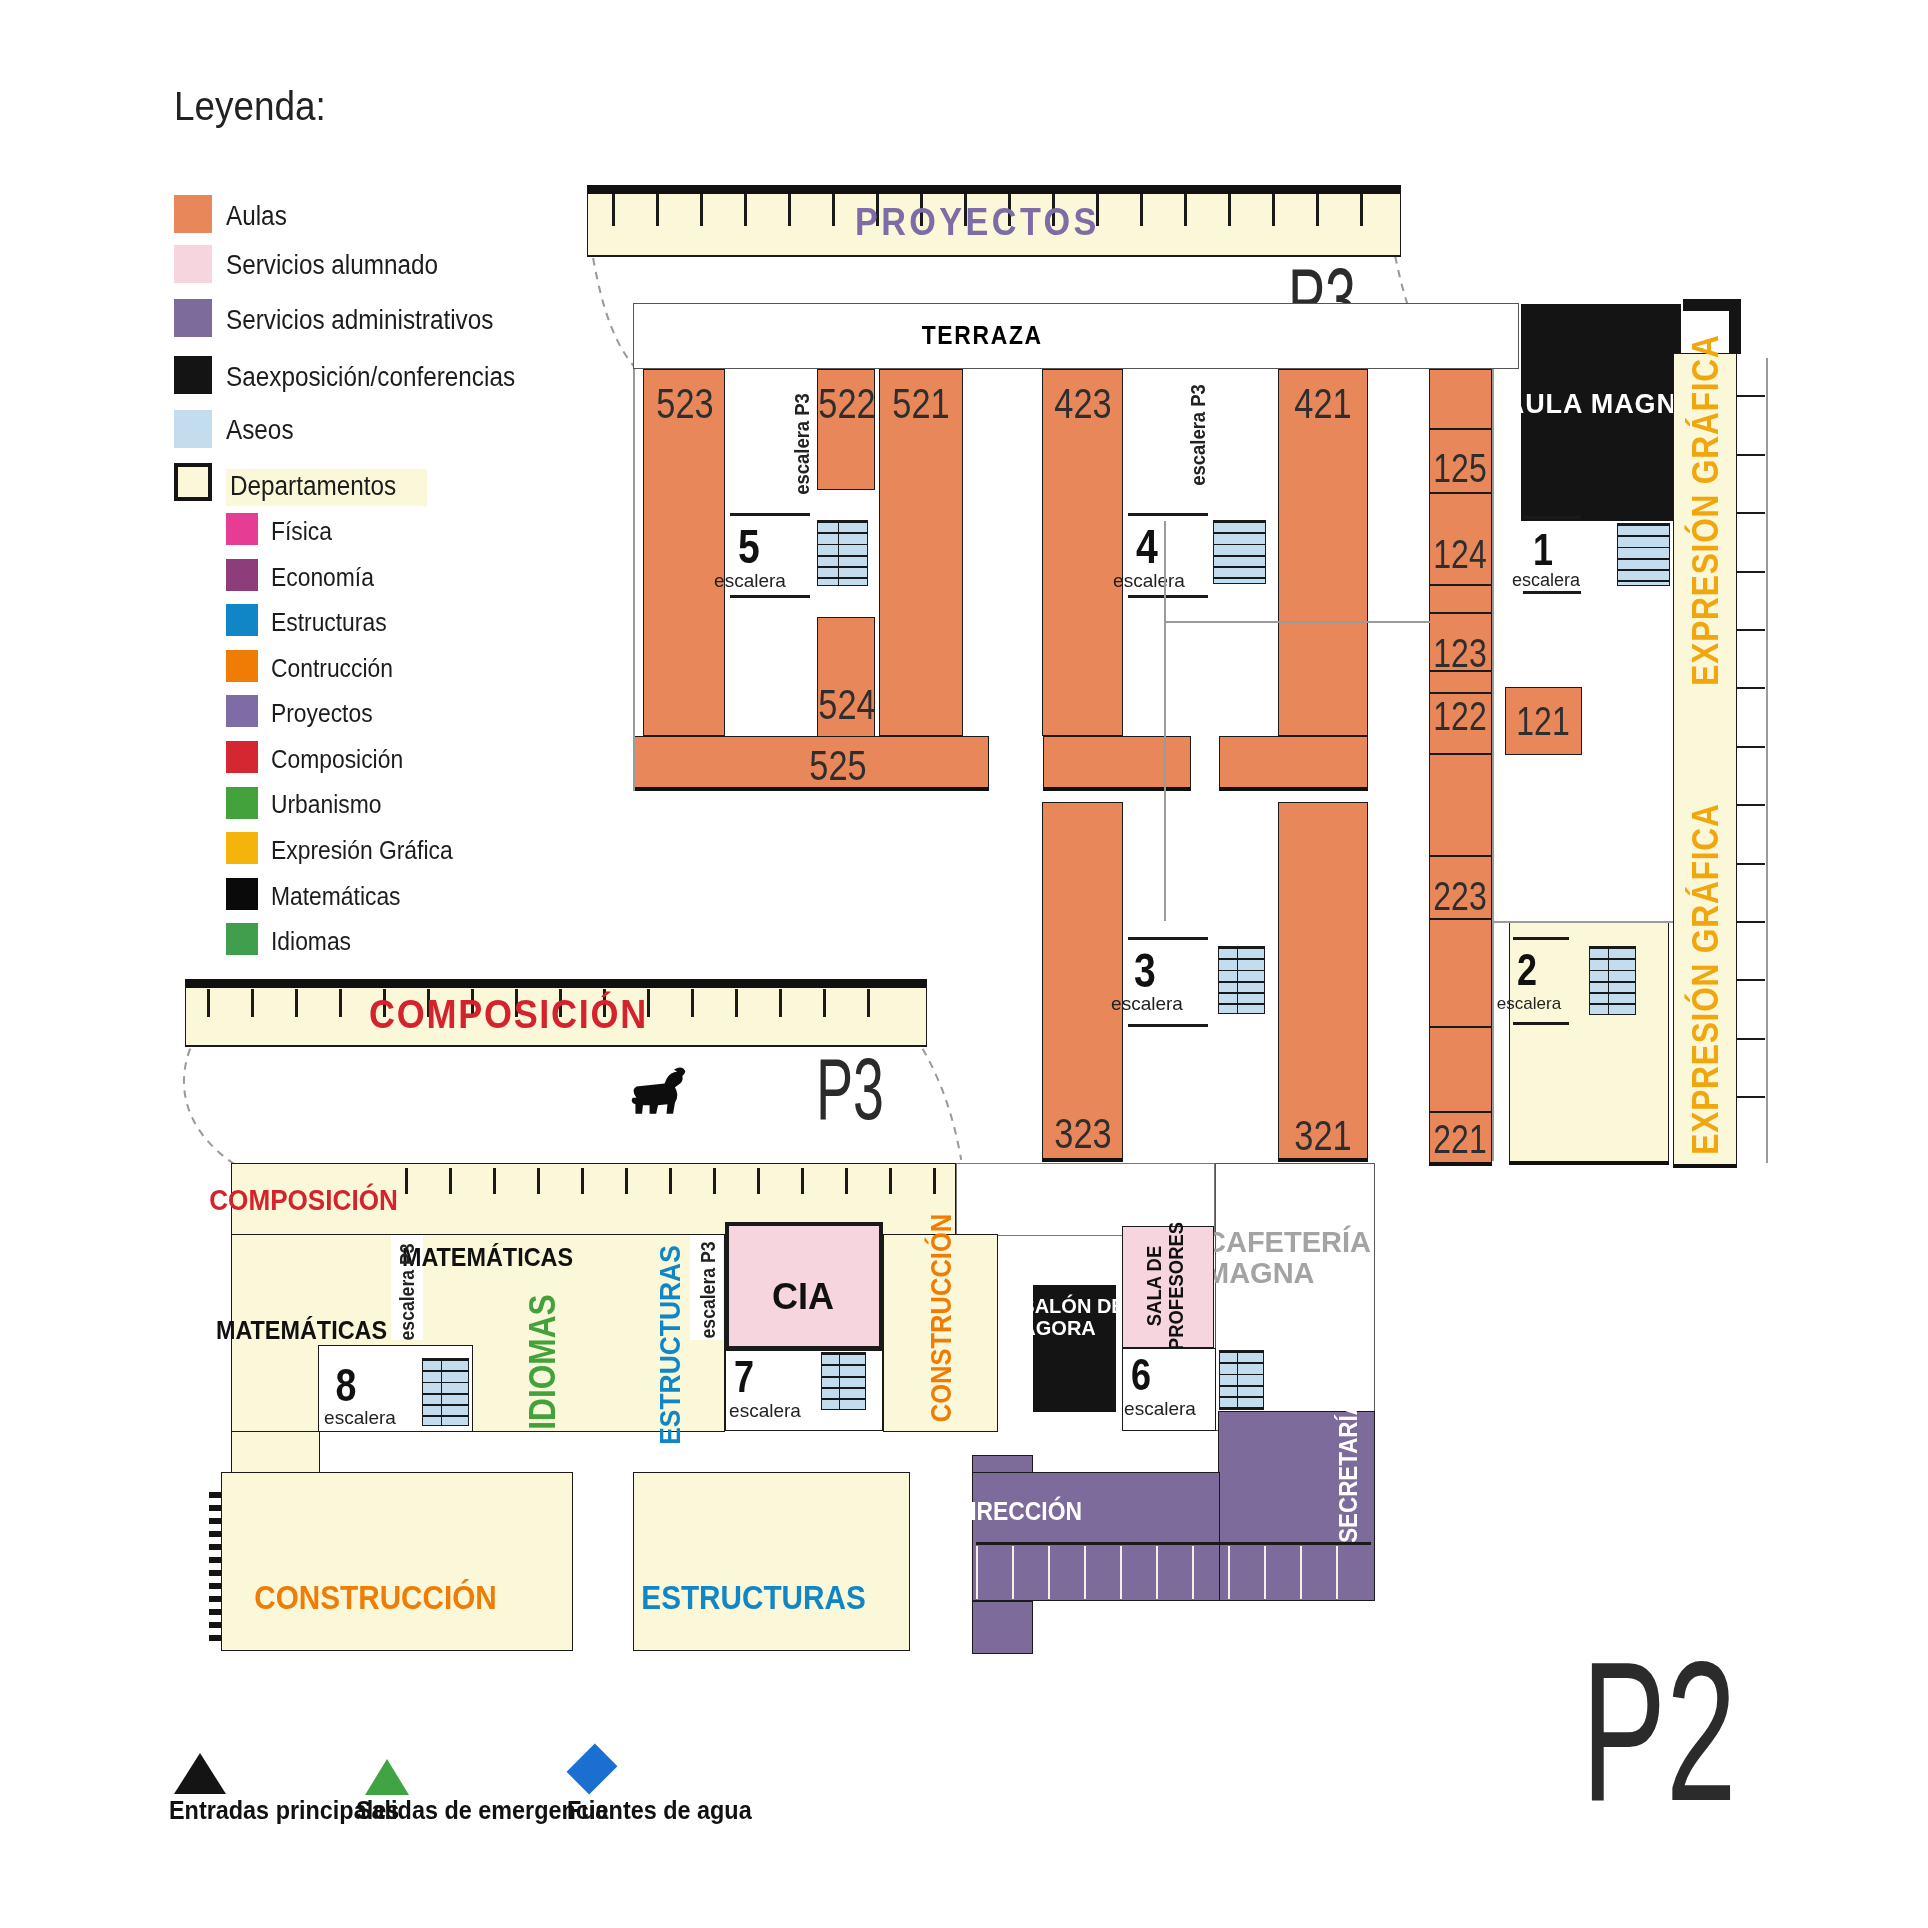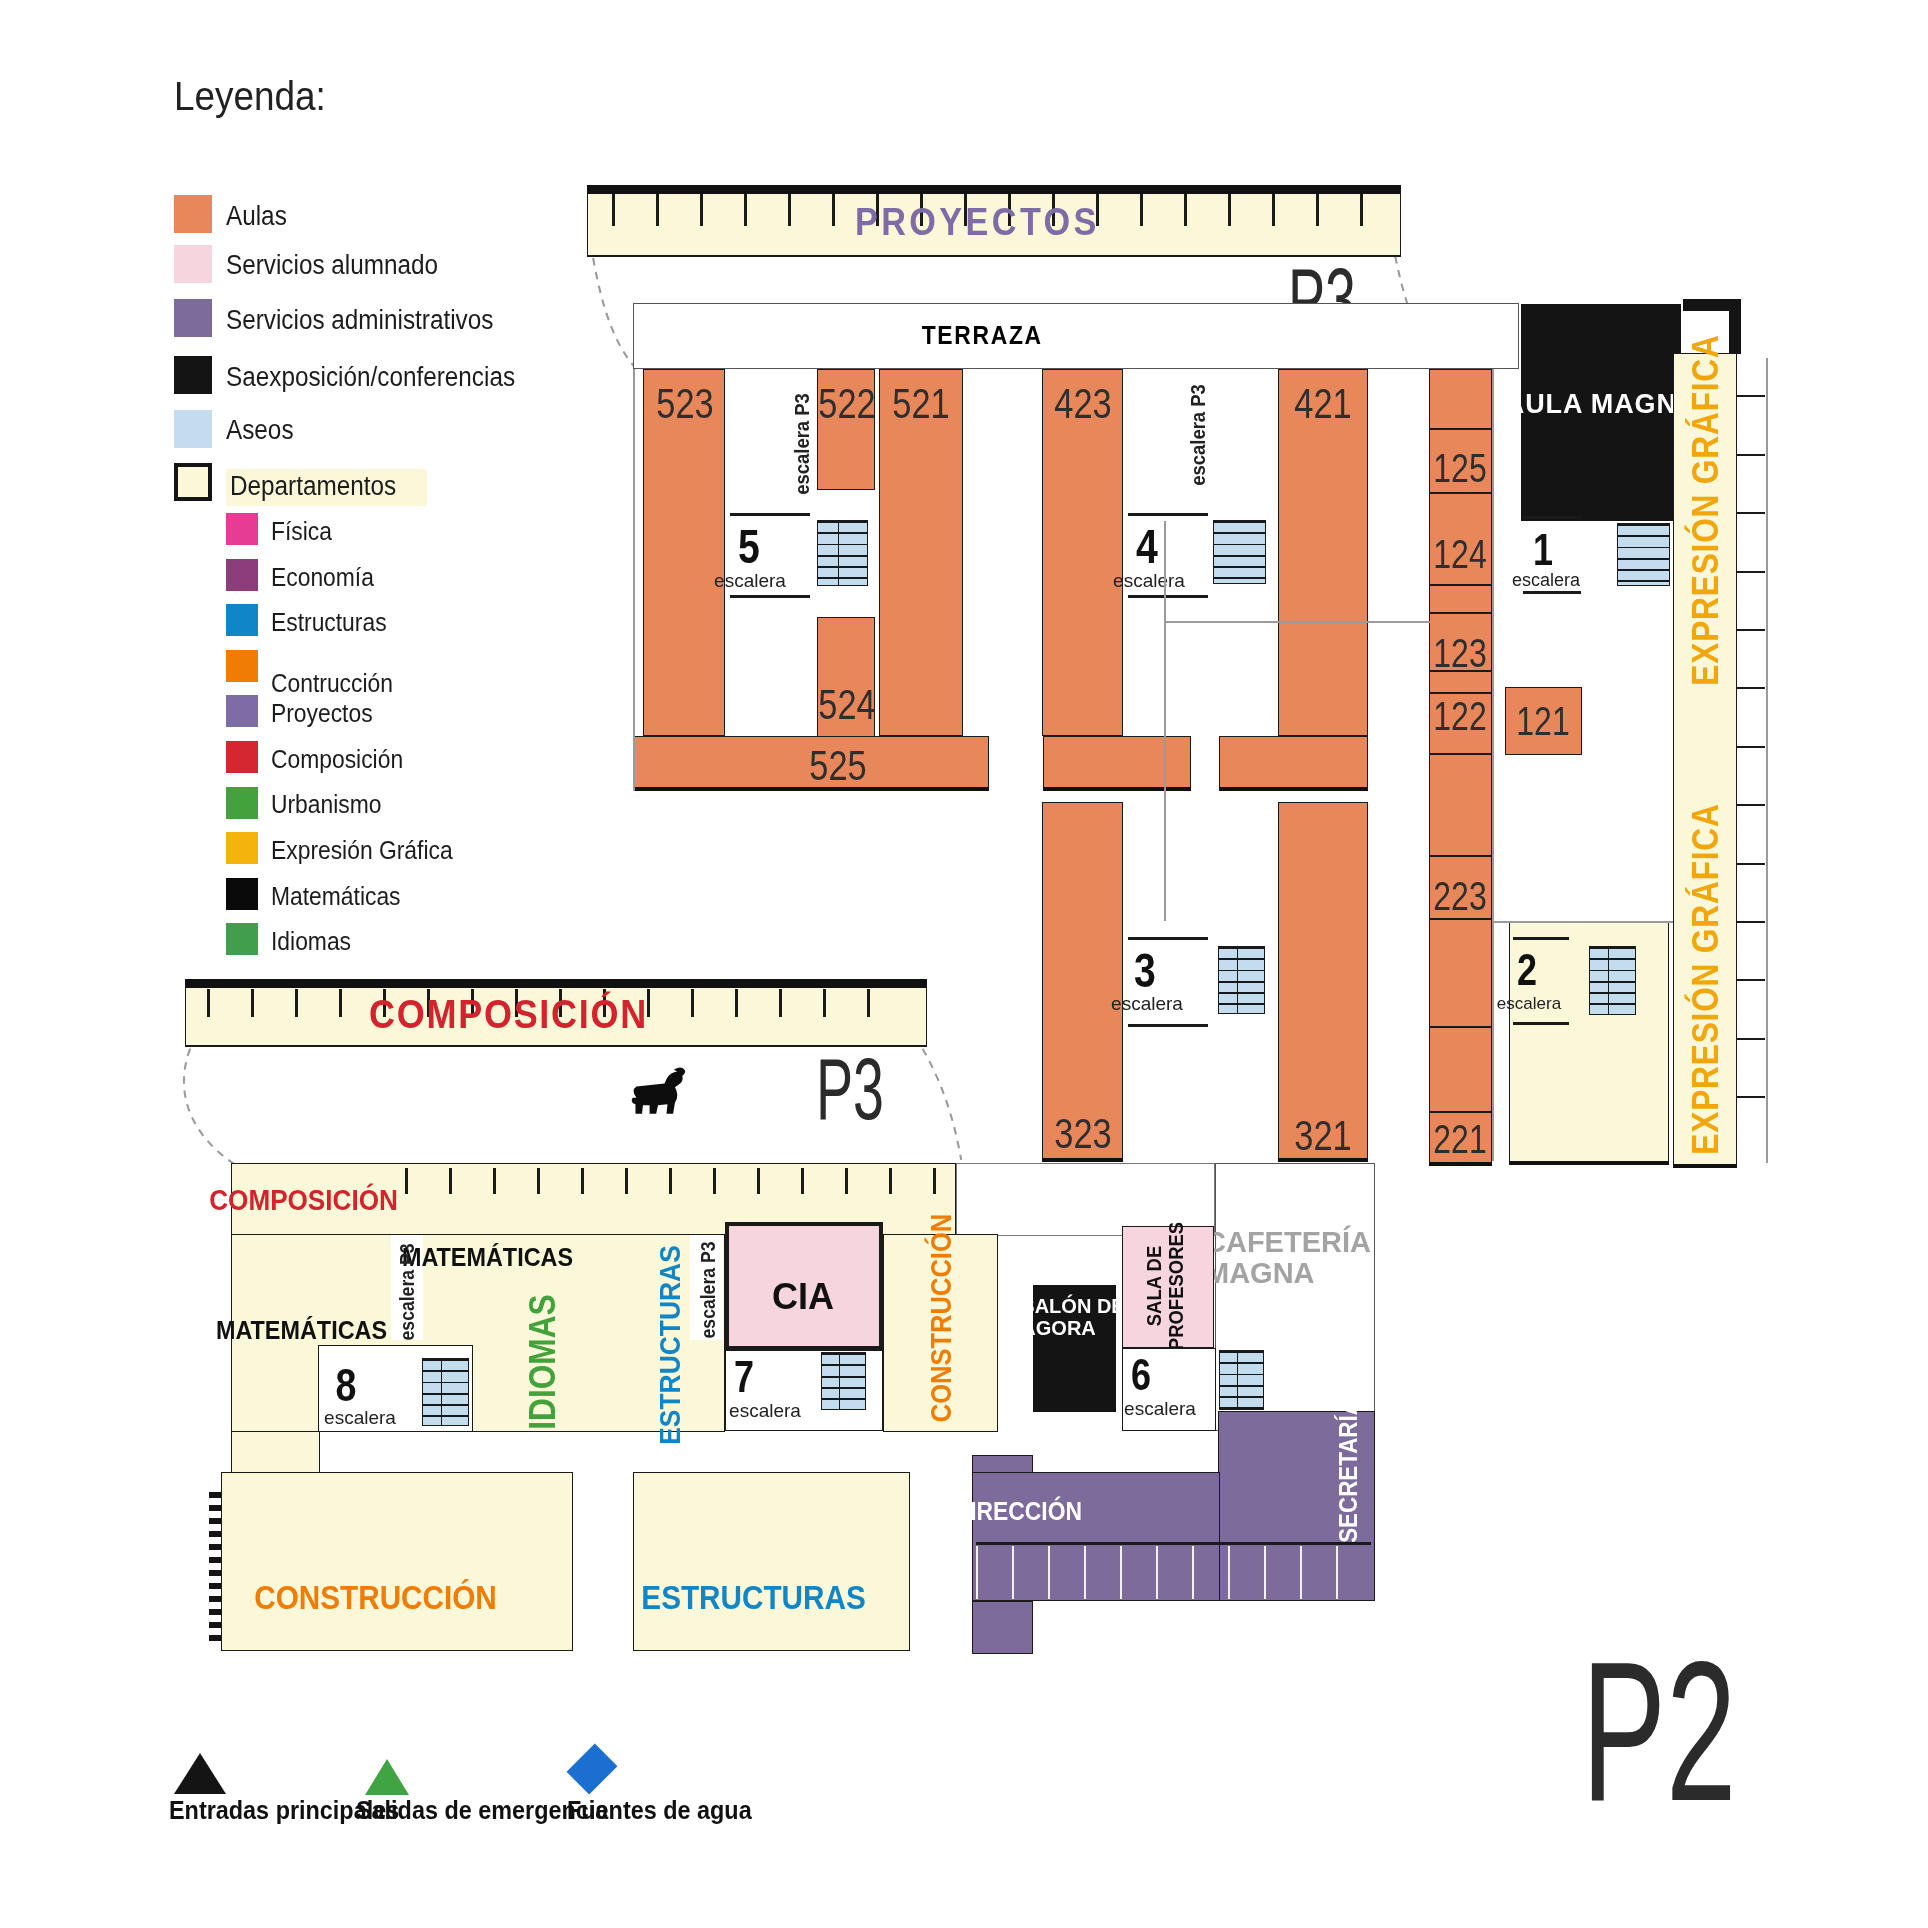--- a/index.html
+++ b/index.html
@@ -35,21 +35,21 @@
   .llab{transform:scaleX(.9);transform-origin:0 50%;display:inline-block;white-space:pre;}
   .hatch{position:absolute;background:repeating-linear-gradient(to bottom,#141414 0 5.6px,rgba(0,0,0,0) 5.6px 13px);}
   .vstripes{position:absolute;background:repeating-linear-gradient(to right,#f3f1ea 0 1.9px,rgba(0,0,0,0) 1.9px 36px);}
   .tickrow{position:absolute;background:repeating-linear-gradient(to right,#1a1a1a 0 2.8px,rgba(0,0,0,0) 2.8px 44px);}
 </style>
 </head>
 <body>
 
 <div id="canvas">
 
-  <div class="abs" style="left:174px;top:73px;font-size:41px;font-weight:500;color:#222">
+  <div class="abs" style="left:174px;top:83px;font-size:41px;font-weight:500;color:#222">
     <span class="llab">Leyenda:</span>
   </div>
   <div id="legend-main">
       <div class="abs" style="left: 174px; top: 195px; width: 38px; height: 38px; background: rgb(232, 136, 90);"></div>
       <div class="abs" style="left: 226px; top: 201px; font-size: 27px; font-weight: 500; color: rgb(28, 28, 28); text-align: right;"><span class="llab">Aulas</span></div>
       <div class="abs" style="left: 174px; top: 245px; width: 38px; height: 38px; background: rgb(246, 213, 223);"></div>
       <div class="abs" style="left: 226px; top: 250px; font-size: 27px; font-weight: 500; color: rgb(28, 28, 28);"><span class="llab">Servicios alumnado</span></div>
       <div class="abs" style="left: 174px; top: 299px; width: 38px; height: 38px; background: rgb(124, 107, 155);"></div>
       <div class="abs" style="left: 226px; top: 305px; font-size: 27px; font-weight: 500; color: rgb(28, 28, 28);"><span class="llab">Servicios administrativos</span></div>
       <div class="abs" style="left: 174px; top: 356px; width: 38px; height: 38px; background: rgb(20, 20, 20);"></div>
@@ -60,21 +60,21 @@
       <div class="abs" style="left: 226px; top: 469px; font-size: 27px; font-weight: 500; color: rgb(28, 28, 28); background: rgb(250, 248, 216); padding: 1.9px 13px 3.8px 3.8px;"><span class="llab">Departamentos</span></div>
     </div>
   <div id="legend-sub">
       <div class="abs" style="left: 226px; top: 513px; width: 32px; height: 32px; background: rgb(231, 60, 147);"></div>
       <div class="abs" style="left: 271px; top: 517px; font-size: 25.4px; font-weight: 500; color: rgb(28, 28, 28);"><span class="llab">Física</span></div>
       <div class="abs" style="left: 226px; top: 559px; width: 32px; height: 32px; background: rgb(141, 61, 121);"></div>
       <div class="abs" style="left: 271px; top: 563px; font-size: 25.4px; font-weight: 500; color: rgb(28, 28, 28);"><span class="llab">Economía</span></div>
       <div class="abs" style="left: 226px; top: 604px; width: 32px; height: 32px; background: rgb(16, 134, 199);"></div>
       <div class="abs" style="left: 271px; top: 608px; font-size: 25.4px; font-weight: 500; color: rgb(28, 28, 28);"><span class="llab">Estructuras</span></div>
       <div class="abs" style="left: 226px; top: 650px; width: 32px; height: 32px; background: rgb(239, 125, 5);"></div>
-      <div class="abs" style="left: 271px; top: 654px; font-size: 25.4px; font-weight: 500; color: rgb(28, 28, 28); margin-top: 15px;"><span class="llab">Contrucción</span></div>
+      <div class="abs" style="left: 271px; top: 654px; font-size: 25.4px; font-weight: 500; color: rgb(28, 28, 28);"><span class="llab">Contrucción</span></div>
       <div class="abs" style="left: 226px; top: 695px; width: 32px; height: 32px; background: rgb(125, 108, 166);"></div>
       <div class="abs" style="left: 271px; top: 699px; font-size: 25.4px; font-weight: 500; color: rgb(28, 28, 28);"><span class="llab">Proyectos</span></div>
       <div class="abs" style="left: 226px; top: 741px; width: 32px; height: 32px; background: rgb(213, 39, 49);"></div>
       <div class="abs" style="left: 271px; top: 745px; font-size: 25.4px; font-weight: 500; color: rgb(28, 28, 28);"><span class="llab">Composición</span></div>
       <div class="abs" style="left: 226px; top: 787px; width: 32px; height: 32px; background: rgb(67, 162, 60);"></div>
       <div class="abs" style="left: 271px; top: 790px; font-size: 25.4px; font-weight: 500; color: rgb(28, 28, 28); text-decoration: underline;"><span class="llab">Urbanismo</span></div>
       <div class="abs" style="left: 226px; top: 832px; width: 32px; height: 32px; background: rgb(245, 180, 11);"></div>
       <div class="abs" style="left: 271px; top: 836px; font-size: 25.4px; font-weight: 500; color: rgb(28, 28, 28);"><span class="llab">Expresión Gráfica</span></div>
       <div class="abs" style="left: 226px; top: 878px; width: 32px; height: 32px; background: rgb(10, 10, 10);"></div>
       <div class="abs" style="left: 271px; top: 882px; font-size: 25.4px; font-weight: 500; color: rgb(28, 28, 28);"><span class="llab">Matemáticas</span></div>

